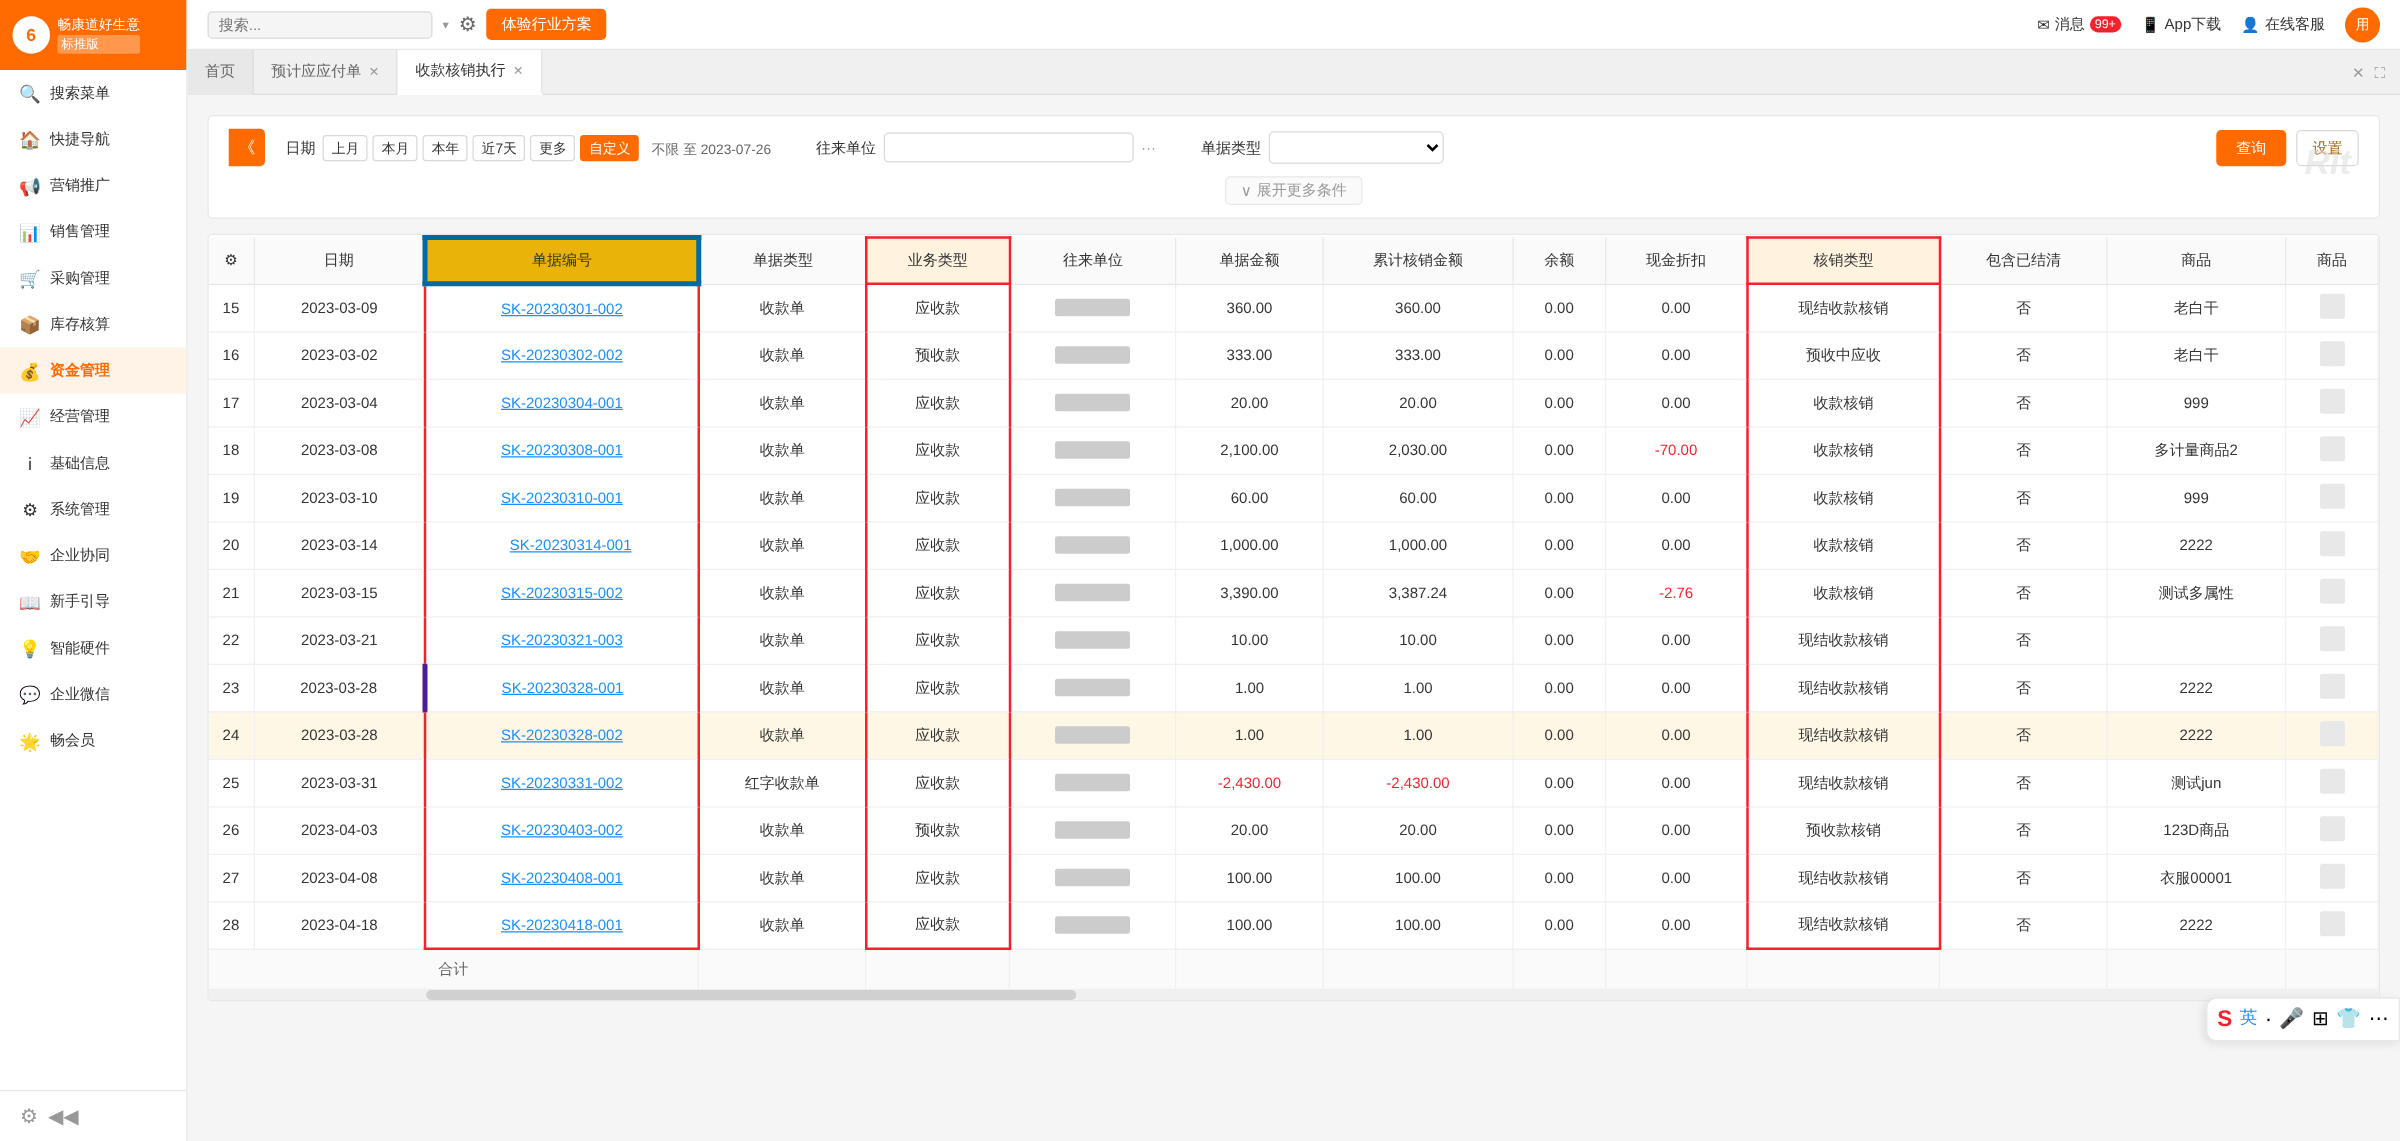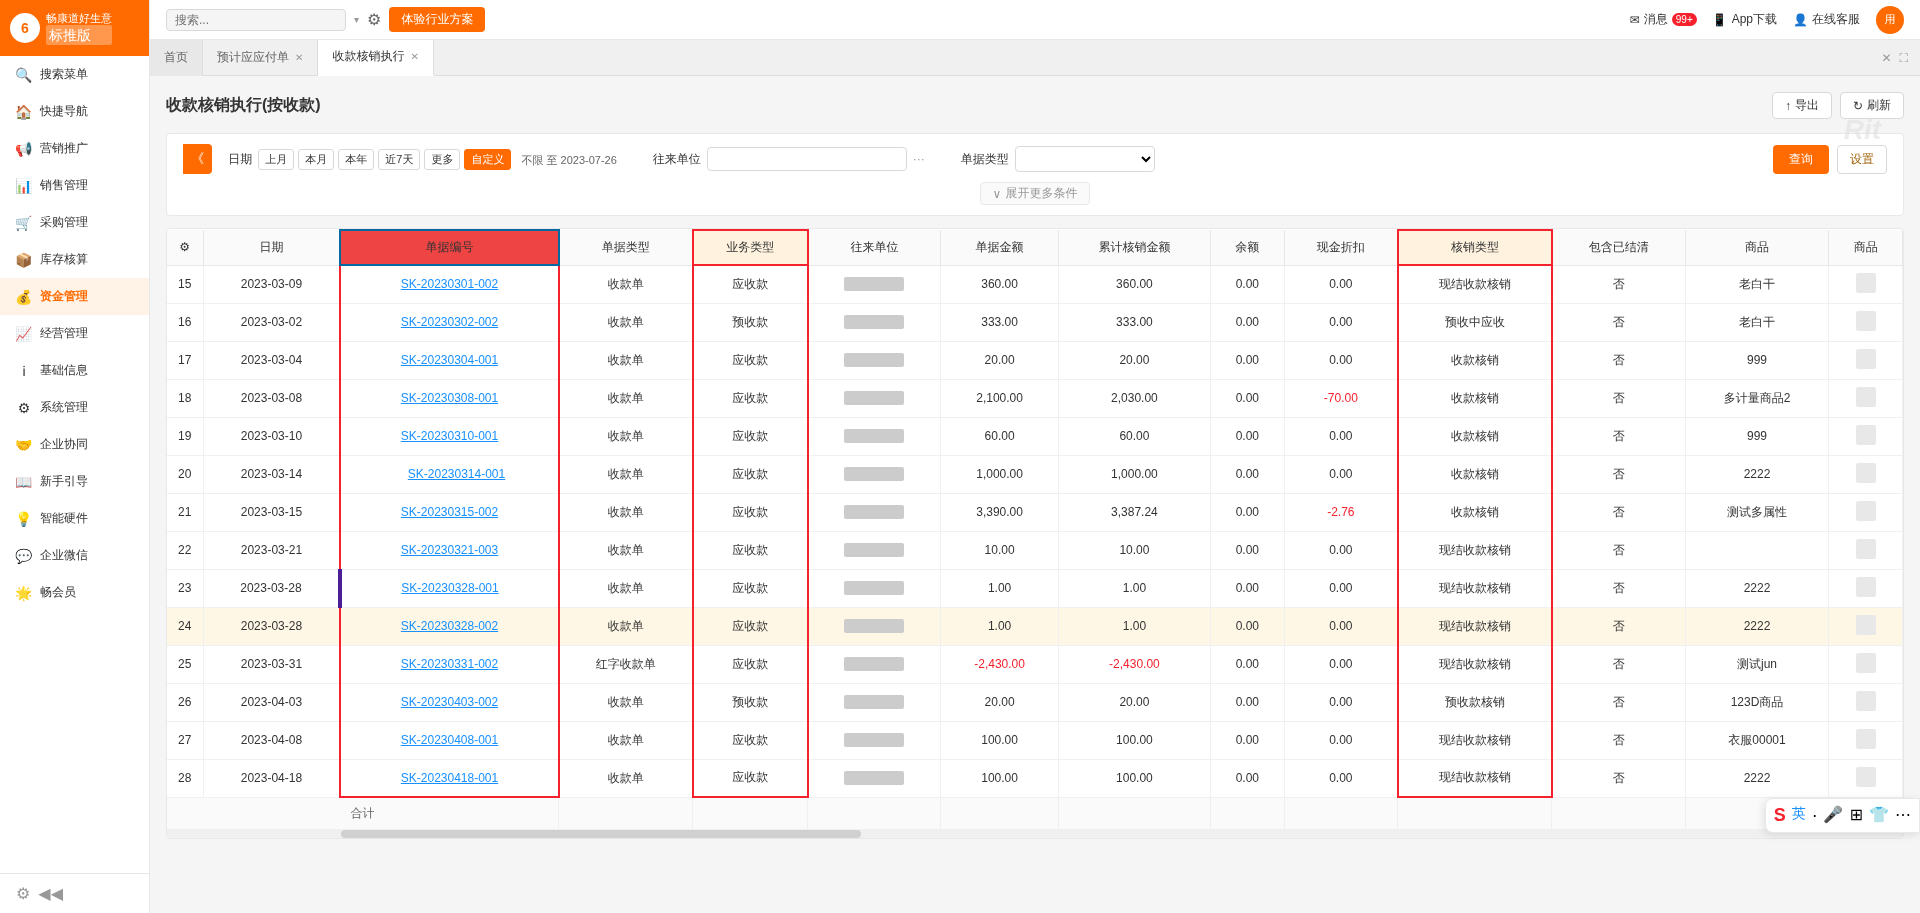--- a/index.html
+++ b/index.html
@@ -3,21 +3,21 @@
   <meta charset="utf-8">
   <style>
     * { box-sizing: border-box; margin: 0; padding: 0; }
     body { font-family: 'Microsoft YaHei', Arial, sans-serif; font-size: 12px; background: #f5f5f5; display: flex; height: 913px; overflow: hidden; }
 
     
     .sidebar { width: 150px; background: #fff; border-right: 1px solid #e8e8e8; display: flex; flex-direction: column; flex-shrink: 0; }
     .sidebar-logo { background: #ff6b00; color: #fff; padding: 8px 10px; display: flex; align-items: center; gap: 6px; height: 56px; }
     .sidebar-logo-icon { width: 30px; height: 30px; background: #fff; border-radius: 50%; display: flex; align-items: center; justify-content: center; color: #ff6b00; font-weight: bold; font-size: 14px; }
     .sidebar-logo-text { font-size: 11px; color: #fff; line-height: 1.3; }
-    .sidebar-logo-badge { font-size: 14px; background: rgba(255,255,255,0.3); padding: 1px 3px; border-radius: 2px; }
+    .sidebar-logo-badge { font-size: 10px; background: rgba(255,255,255,0.3); padding: 1px 3px; border-radius: 2px; }
     .sidebar-item { display: flex; align-items: center; gap: 8px; padding: 10px 16px; cursor: pointer; color: #333; transition: background 0.2s; }
     .sidebar-item.active { background: #fff3e8; color: #ff6b00; font-weight: bold; }
     .sidebar-item-icon { width: 16px; height: 16px; display: flex; align-items: center; justify-content: center; font-size: 14px; }
     .sidebar-bottom { margin-top: auto; border-top: 1px solid #e8e8e8; display: flex; align-items: center; padding: 10px 16px; gap: 8px; }
 
     
     .main { flex: 1; display: flex; flex-direction: column; overflow: hidden; }
 
     
     .topbar { height: 40px; background: #fff; border-bottom: 1px solid #e8e8e8; display: flex; align-items: center; padding: 0 16px; gap: 12px; }
@@ -207,33 +207,20 @@
       <span class="tab-close">✕</span>
     </div>
     <div class="tabbar-actions">
       <span style="cursor:pointer;color:#999;">✕</span>
       <span style="cursor:pointer;color:#999;">⛶</span>
     </div>
   </div>
 
   <div class="page-content">
 
-    <div class="page-header">
-      <h1 class="page-title">收款核销执行(按收款)</h1>
-      <div class="page-actions">
-        <button class="btn-export">
-          <span>↑</span>
-          <span>导出</span>
-        </button>
-        <button class="btn-refresh">
-          <span>↻</span>
-          <span>刷新</span>
-        </button>
-      </div>
-    </div>
 
     <div class="filter-bar">
       <div class="filter-row">
         <button class="filter-expand-btn">《</button>
         <div class="filter-group">
           <span class="filter-label">日期</span>
           <div class="filter-date-btns">
             <button class="filter-date-btn">上月</button>
             <button class="filter-date-btn">本月</button>
             <button class="filter-date-btn">本年</button>
@@ -271,21 +258,21 @@
         </div>
       </div>
     </div>
 
     <div class="table-container">
       <table>
         <thead>
           <tr>
             <th style="width:36px;">⚙</th>
             <th>日期</th>
-            <th style="border:2px solid #0369a1;background:#ef4444;">单据编号</th>
+            <th style="border:4px solid #0369a1;background:#eab308;">单据编号</th>
             <th>单据类型</th>
             <th style="border:2px solid #f5222d;background:#fff3e0;">业务类型</th>
             <th>往来单位</th>
             <th>单据金额</th>
             <th>累计核销金额</th>
             <th>余额</th>
             <th>现金折扣</th>
             <th style="border:2px solid #f5222d;background:#fff3e0;">核销类型</th>
             <th>包含已结清</th>
             <th>商品</th>

